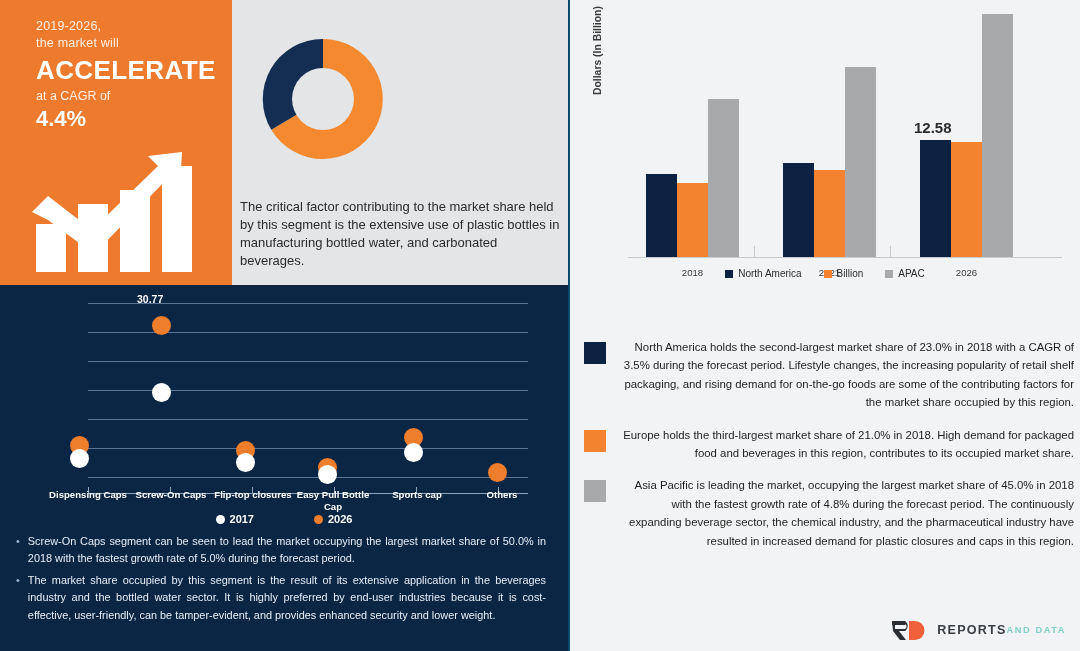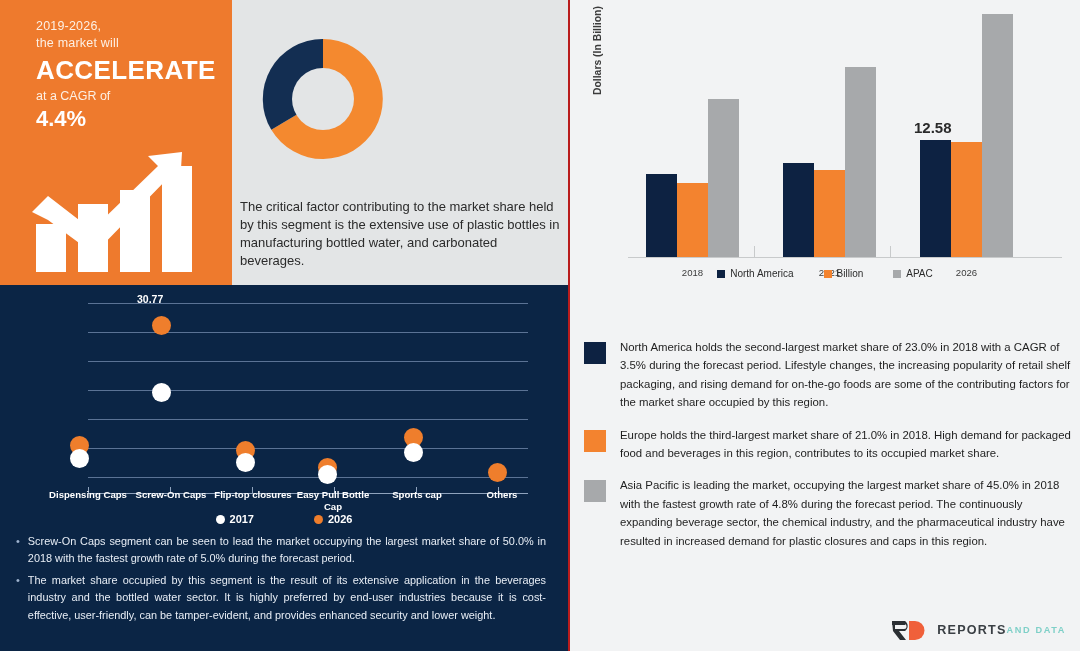--- a/index.html
+++ b/index.html
@@ -2,21 +2,21 @@
 <html><head>
 <meta charset="utf-8">
 <style>
   html,body{margin:0;padding:0;}
   body{
     width:1080px;height:651px;
     background:#ffffff;
     font-family:"Liberation Sans", sans-serif;
     overflow:hidden;
   }
-  .page{position:relative;width:1080px;height:651px;overflow:hidden;background:#b91c1c;}
+  .page{position:relative;width:1080px;height:651px;overflow:hidden;background:#0c4a6e;}
 
   
   .left-col{position:absolute;left:0;top:0;width:568px;height:651px;}
 
   
   .accel-panel{
     position:absolute;left:0;top:0;width:232px;height:285px;
     background:#ee7a2d;
   }
   .accel-inner{position:absolute;left:36px;top:18px;right:10px;color:#ffffff;}
@@ -107,28 +107,28 @@
     position:absolute;color:#2a2a2a;font-size:15px;font-weight:bold;
     white-space:nowrap;
   }
   .bar-xtick{
     position:absolute;bottom:-20px;text-align:center;
     font-size:9.6px;color:#3b3b3b;
   }
   .group-sep{position:absolute;bottom:1px;width:1px;background:#c8cacb;}
   .bar-legend{
     position:absolute;left:0;top:268px;width:510px;
-    display:flex;justify-content:center;align-items:center;gap:30px;
+    display:flex;justify-content:center;align-items:center;gap:22px;
     font-size:10px;color:#2b2b2b;
   }
   .bl-item{display:flex;align-items:center;gap:5px;}
   .bl-sq{width:8px;height:8px;display:inline-block;}
 
   
-  .notes{position:absolute;left:14px;top:338px;width:490px;}
+  .notes{position:absolute;left:14px;top:338px;width:490px;text-align:right;}
   .note{display:flex;gap:14px;margin-bottom:14px;}
   .note-sq{width:22px;height:22px;flex:0 0 auto;margin-top:4px;}
   .note-txt{
     flex:1 1 auto;font-size:11.4px;line-height:18.4px;color:#1e1e1e;
   }
 
   
   .logo{position:absolute;right:14px;bottom:10px;display:flex;align-items:center;gap:6px;}
   .logo-mark{position:relative;width:40px;height:21px;}
   .logo-text{display:flex;flex-direction:row;line-height:1;}

